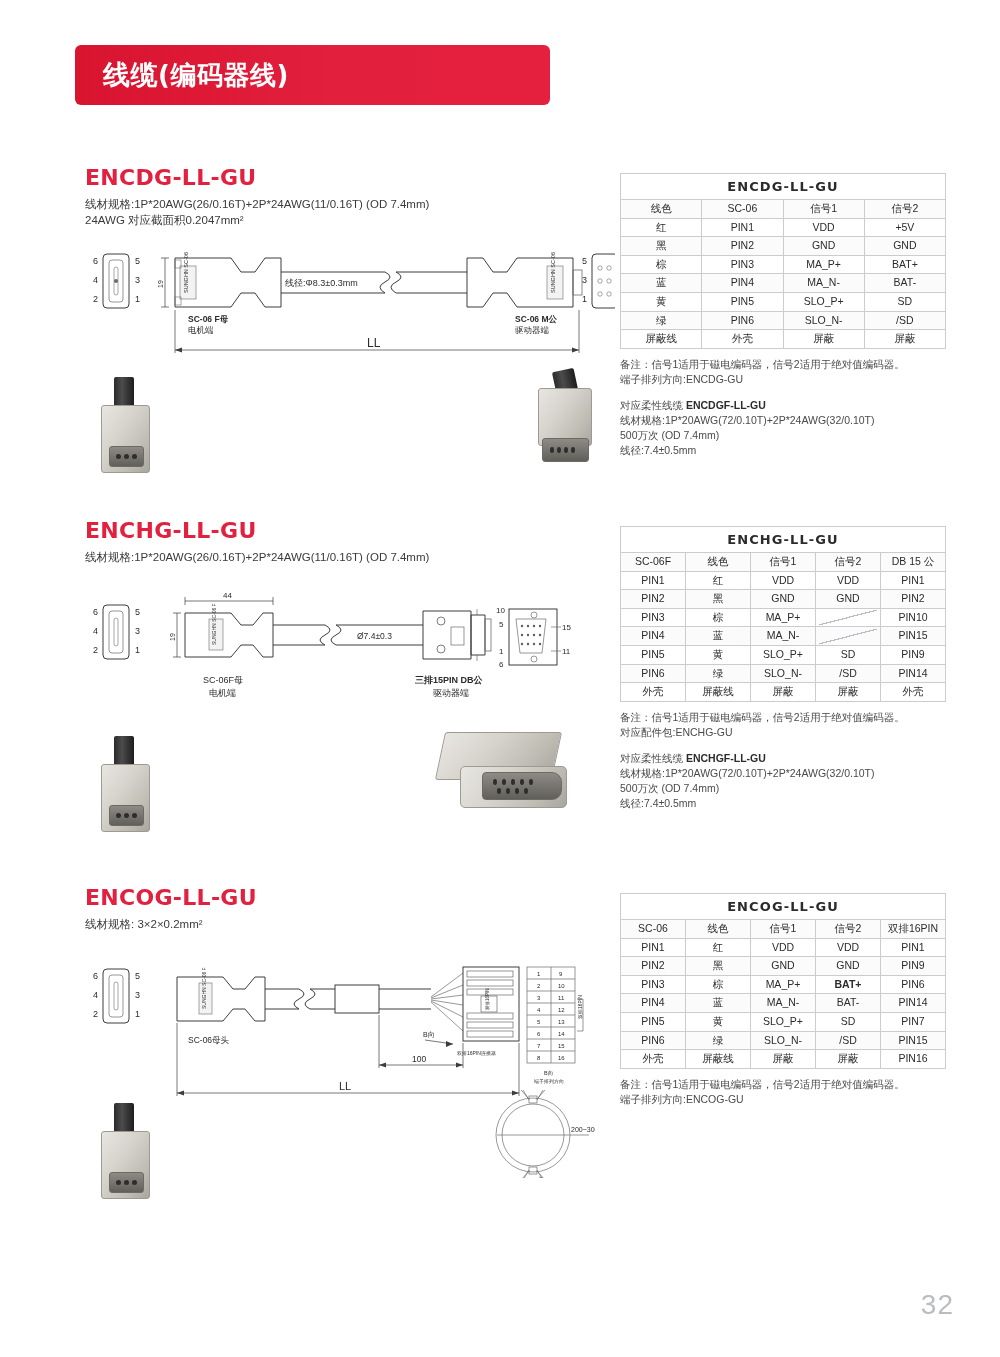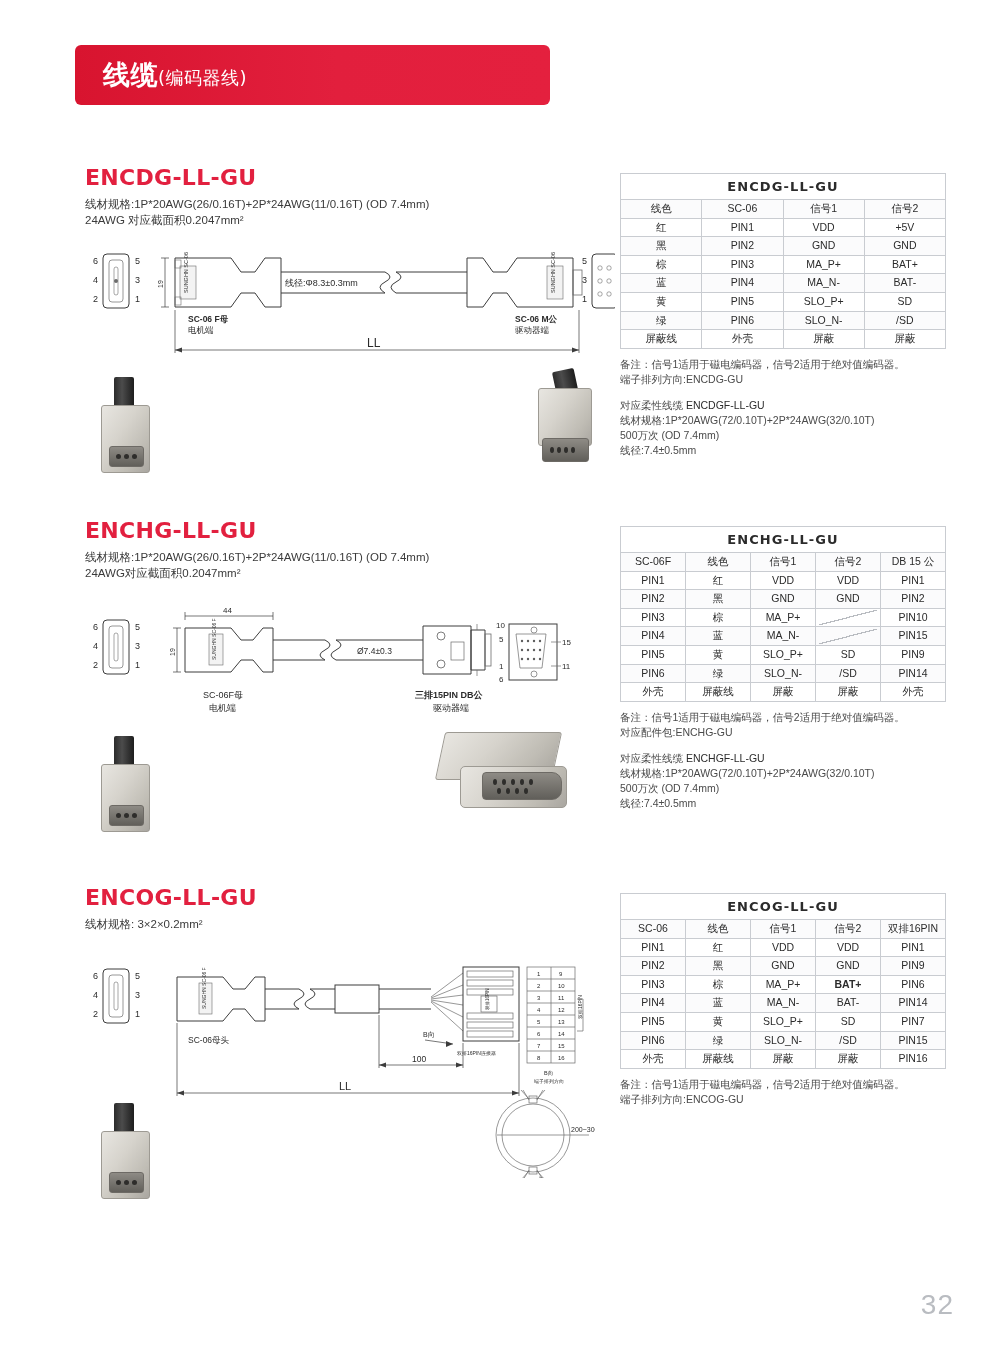--- a/index.html
+++ b/index.html
@@ -13,21 +13,21 @@
   
   .banner{
     position:absolute;left:75px;top:45px;width:475px;height:60px;
     background:linear-gradient(90deg,#d8142f 0%,#e21f3d 55%,#e4203e 100%);
     border-radius:6px;display:flex;align-items:center;
   }
   .banner-title{
     color:#fff;font-size:27px;font-weight:bold;letter-spacing:.5px;
     padding-left:28px;font-family:"DejaVu Sans","Liberation Sans",sans-serif;
   }
-  .banner-title .sub{font-size:18px;font-weight:normal;}
+  .banner-title .sub{font-size:26px;font-weight:bold;}
 
   
   .section{position:absolute;left:0;width:1000px;}
   #sec0{top:165px;height:340px;}
   #sec1{top:518px;height:355px;}
   #sec2{top:885px;height:310px;}
 
   .left-col{position:absolute;left:85px;top:0;width:530px;}
   .right-col{position:absolute;left:620px;top:8px;width:330px;}
 
@@ -58,21 +58,21 @@
   table.pin td.b{font-weight:bold;}
   td.strike{position:relative;}
   td.strike::after{
     content:"";position:absolute;left:4%;top:8%;width:92%;height:84%;
     background:linear-gradient(to right bottom,
       transparent calc(50% - .6px),#b9bcc1 calc(50% - .6px),
       #b9bcc1 calc(50% + .6px),transparent calc(50% + .6px));
   }
 
   .note{font-size:10.5px;line-height:15px;color:#4a4a4a;margin-top:8px;}
-  .note .bold{font-weight:normal;color:#2b2b2b;margin-top:27px;}
+  .note .bold{font-weight:bold;color:#2b2b2b;margin-top:27px;}
   .note-gap{height:11px;}
 
   
   .diagram{position:relative;width:530px;}
   .dgline{stroke:#3c3c3c;fill:none;}
   .thin{stroke:#6b6b6b;stroke-width:.7;fill:none;}
   .dim{stroke:#3c3c3c;stroke-width:.7;fill:none;}
   svg text{font-family:"Liberation Sans","DejaVu Sans",sans-serif;fill:#2b2b2b;}
 
   
@@ -262,21 +262,20 @@
         <div>500万次 (OD 7.4mm)</div>
         <div>线径:7.4±0.5mm</div>
       </div>
     </div>
   </div>
 
   <div class="section" id="sec1">
     <div class="left-col">
       <h2 class="sec-title">ENCHG-LL-GU</h2>
       <div class="spec-line">线材规格:1P*20AWG(26/0.16T)+2P*24AWG(11/0.16T) (OD 7.4mm)</div>
-      <div class="spec-line">24AWG对应截面积0.2047mm²</div>
 
       <div class="diagram" style="margin-top:25px;height:120px;">
         <svg width="500" height="118" viewBox="0 0 500 118">
 
           <path class="dgline" stroke-width="1" d="M18 18 q0 -4 4 -4 h18 q4 0 4 4 v46 q0 4 -4 4 h-18 q-4 0 -4 -4 z"></path>
           <path class="thin" d="M24 23 q0 -3 3 -3 h8 q3 0 3 3 v36 q0 3 -3 3 h-8 q-3 0 -3 -3 z"></path>
           <rect x="29" y="27" width="4" height="28" rx="2" fill="#fff" stroke="#6b6b6b" stroke-width=".6"></rect>
           <text x="8" y="24" font-size="9">6</text>
           <text x="8" y="43" font-size="9">4</text>
           <text x="8" y="62" font-size="9">2</text>

